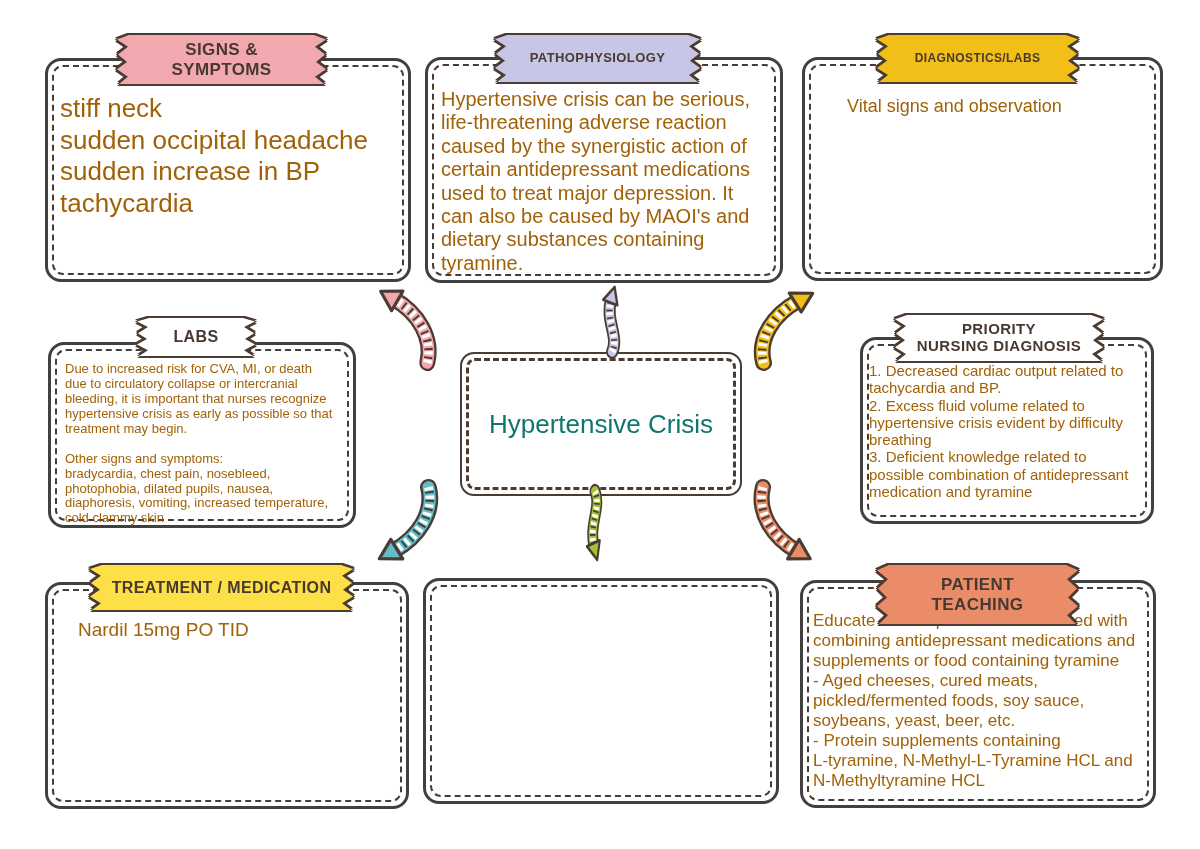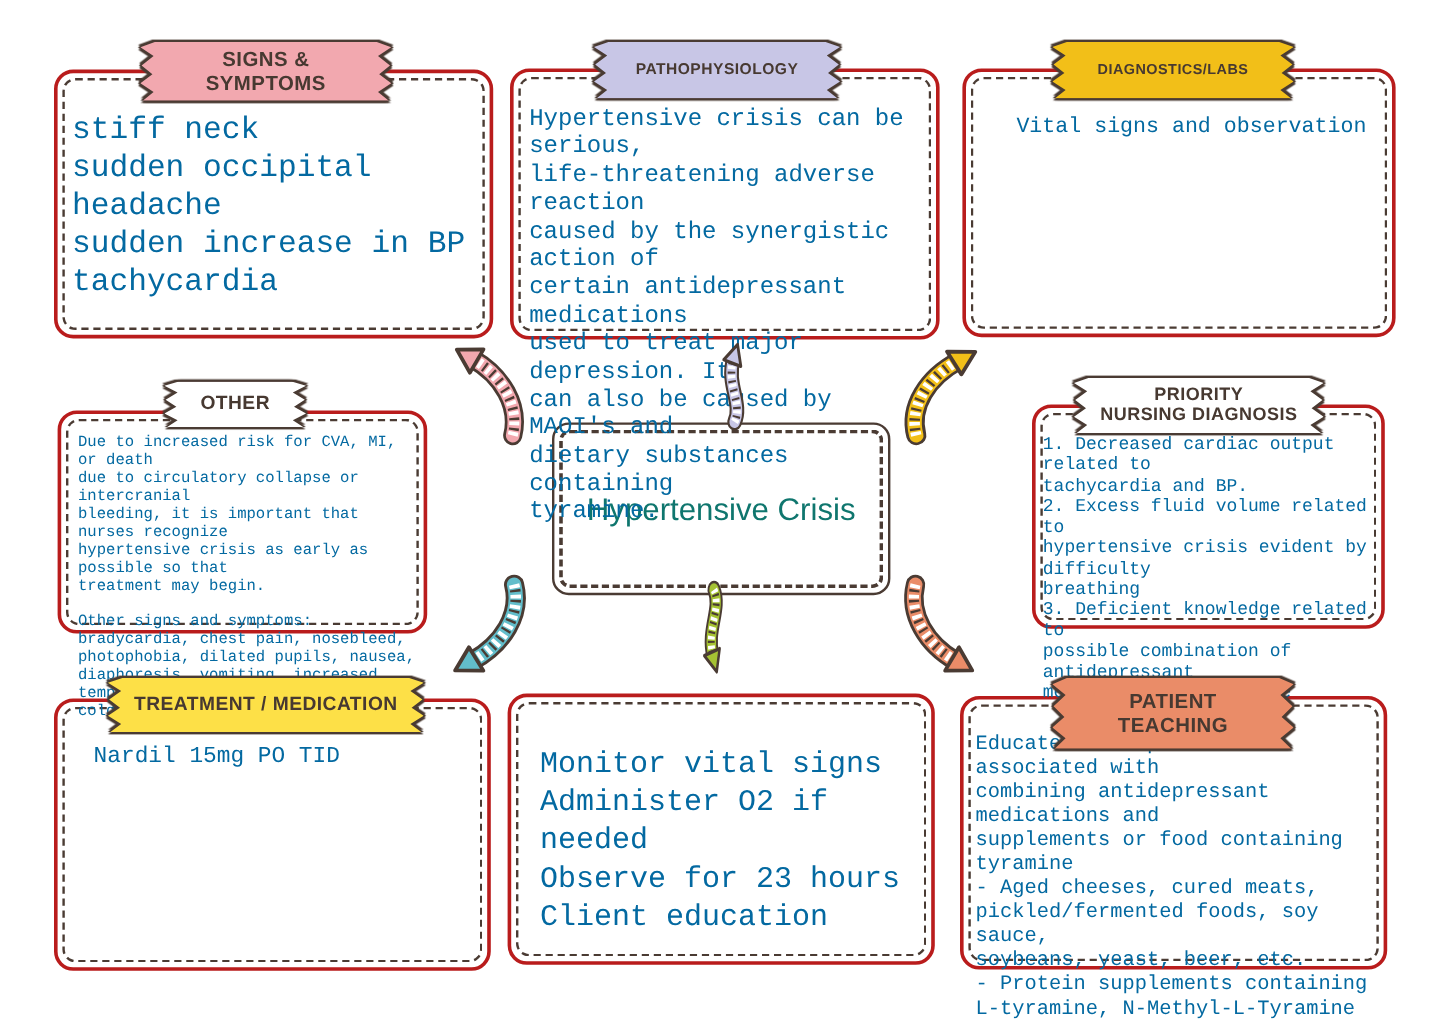--- a/index.html
+++ b/index.html
@@ -4,37 +4,37 @@
 <title>Hypertensive Crisis Concept Map</title>
 <style>
   html,body { margin:0; padding:0; background:#ffffff; }
   .canvas {
     position:relative; width:1200px; height:849px; background:#ffffff;
     font-family:"Liberation Sans", sans-serif; overflow:hidden;
   }
   
   .box {
     position:absolute; background:#ffffff;
-    border:3px solid #b91c1c; border-radius:16px;
+    border:3px solid #404040; border-radius:16px;
   }
   .box::before {
     content:""; position:absolute; inset:4px;
     border:2px dashed #4a3b33; border-radius:11px; pointer-events:none;
   }
   .center-box {
     position:absolute; background:#ffffff;
     border:2px solid #4a3b33; border-radius:14px;
     display:flex; align-items:center; justify-content:center;
   }
   .center-box::before {
     content:""; position:absolute; inset:4px;
     border:3px dashed #4a3b33; border-radius:9px; pointer-events:none;
   }
   .box-body {
-    position:absolute; color:#0369a1; white-space:pre-line; z-index:2;font-family:Liberation Mono, monospace;
+    position:absolute; color:#a16207; white-space:pre-line; z-index:2;
   }
   .center-label { color:#0f766e; font-size:26px; }
   
   .banner {
     position:absolute; z-index:5;
     filter: drop-shadow(2px 0 0 #4a3b33) drop-shadow(-2px 0 0 #4a3b33)
             drop-shadow(0 2px 0 #4a3b33) drop-shadow(0 -2px 0 #4a3b33);
   }
   .banner-shape {
     width:100%; height:100%; box-sizing:border-box; padding:0 20px;
@@ -97,21 +97,21 @@
       <div class="banner-shape" style="background: rgb(242, 191, 24);">
         <span class="banner-label" style="font-size:12px">DIAGNOSTICS/LABS</span>
       </div>
     </div>
     <div class="box-body" style="left:42px;top:36px;width:300px;font-size:18px;line-height:1.2">Vital signs and observation</div>
   </section>
 
   <section class="box" style="left:48px;top:342px;width:302px;height:180px">
     <div class="banner" style="left:84px;top:-27px;width:122px;height:38px">
       <div class="banner-shape" style="background: rgb(255, 255, 255);">
-        <span class="banner-label" style="font-size:16px">OTHER</span>
+        <span class="banner-label" style="font-size:16px">LABS</span>
       </div>
     </div>
     <div class="box-body" style="left:14px;top:17px;width:283px;font-size:13px;line-height:1.15">Due to increased risk for CVA, MI, or death
 due to circulatory collapse or intercranial
 bleeding, it is important that nurses recognize
 hypertensive crisis as early as possible so that
 treatment may begin.
 
 Other signs and symptoms:
 bradycardia, chest pain, nosebleed,
@@ -144,24 +144,20 @@
   <section class="box" style="left:45px;top:582px;width:358px;height:221px">
     <div class="banner" style="left:40px;top:-20px;width:267px;height:45px">
       <div class="banner-shape" style="background: #fde047;">
         <span class="banner-label" style="font-size:16px">TREATMENT / MEDICATION</span>
       </div>
     </div>
     <div class="box-body" style="left:30px;top:34px;width:310px;font-size:19px;line-height:1.2">Nardil 15mg PO TID</div>
   </section>
 
   <section class="box" style="left:423px;top:578px;width:350px;height:220px">
-    <div class="box-body" style="left:24px;top:40px;width:320px;font-size:25px;line-height:1.28">Monitor vital signs
-Administer O2 if needed
-Observe for 23 hours
-Client education</div>
   </section>
 
   <section class="box" style="left:800px;top:580px;width:350px;height:222px">
     <div class="banner" style="left:72px;top:-18px;width:205px;height:59px">
       <div class="banner-shape" style="background: rgb(234, 140, 104);">
         <span class="banner-label" style="font-size:17px">PATIENT TEACHING</span>
       </div>
     </div>
     <div class="box-body" style="left:10px;top:28px;width:333px;font-size:17px;line-height:1.18">Educate on complications associated with
 combining antidepressant medications and

